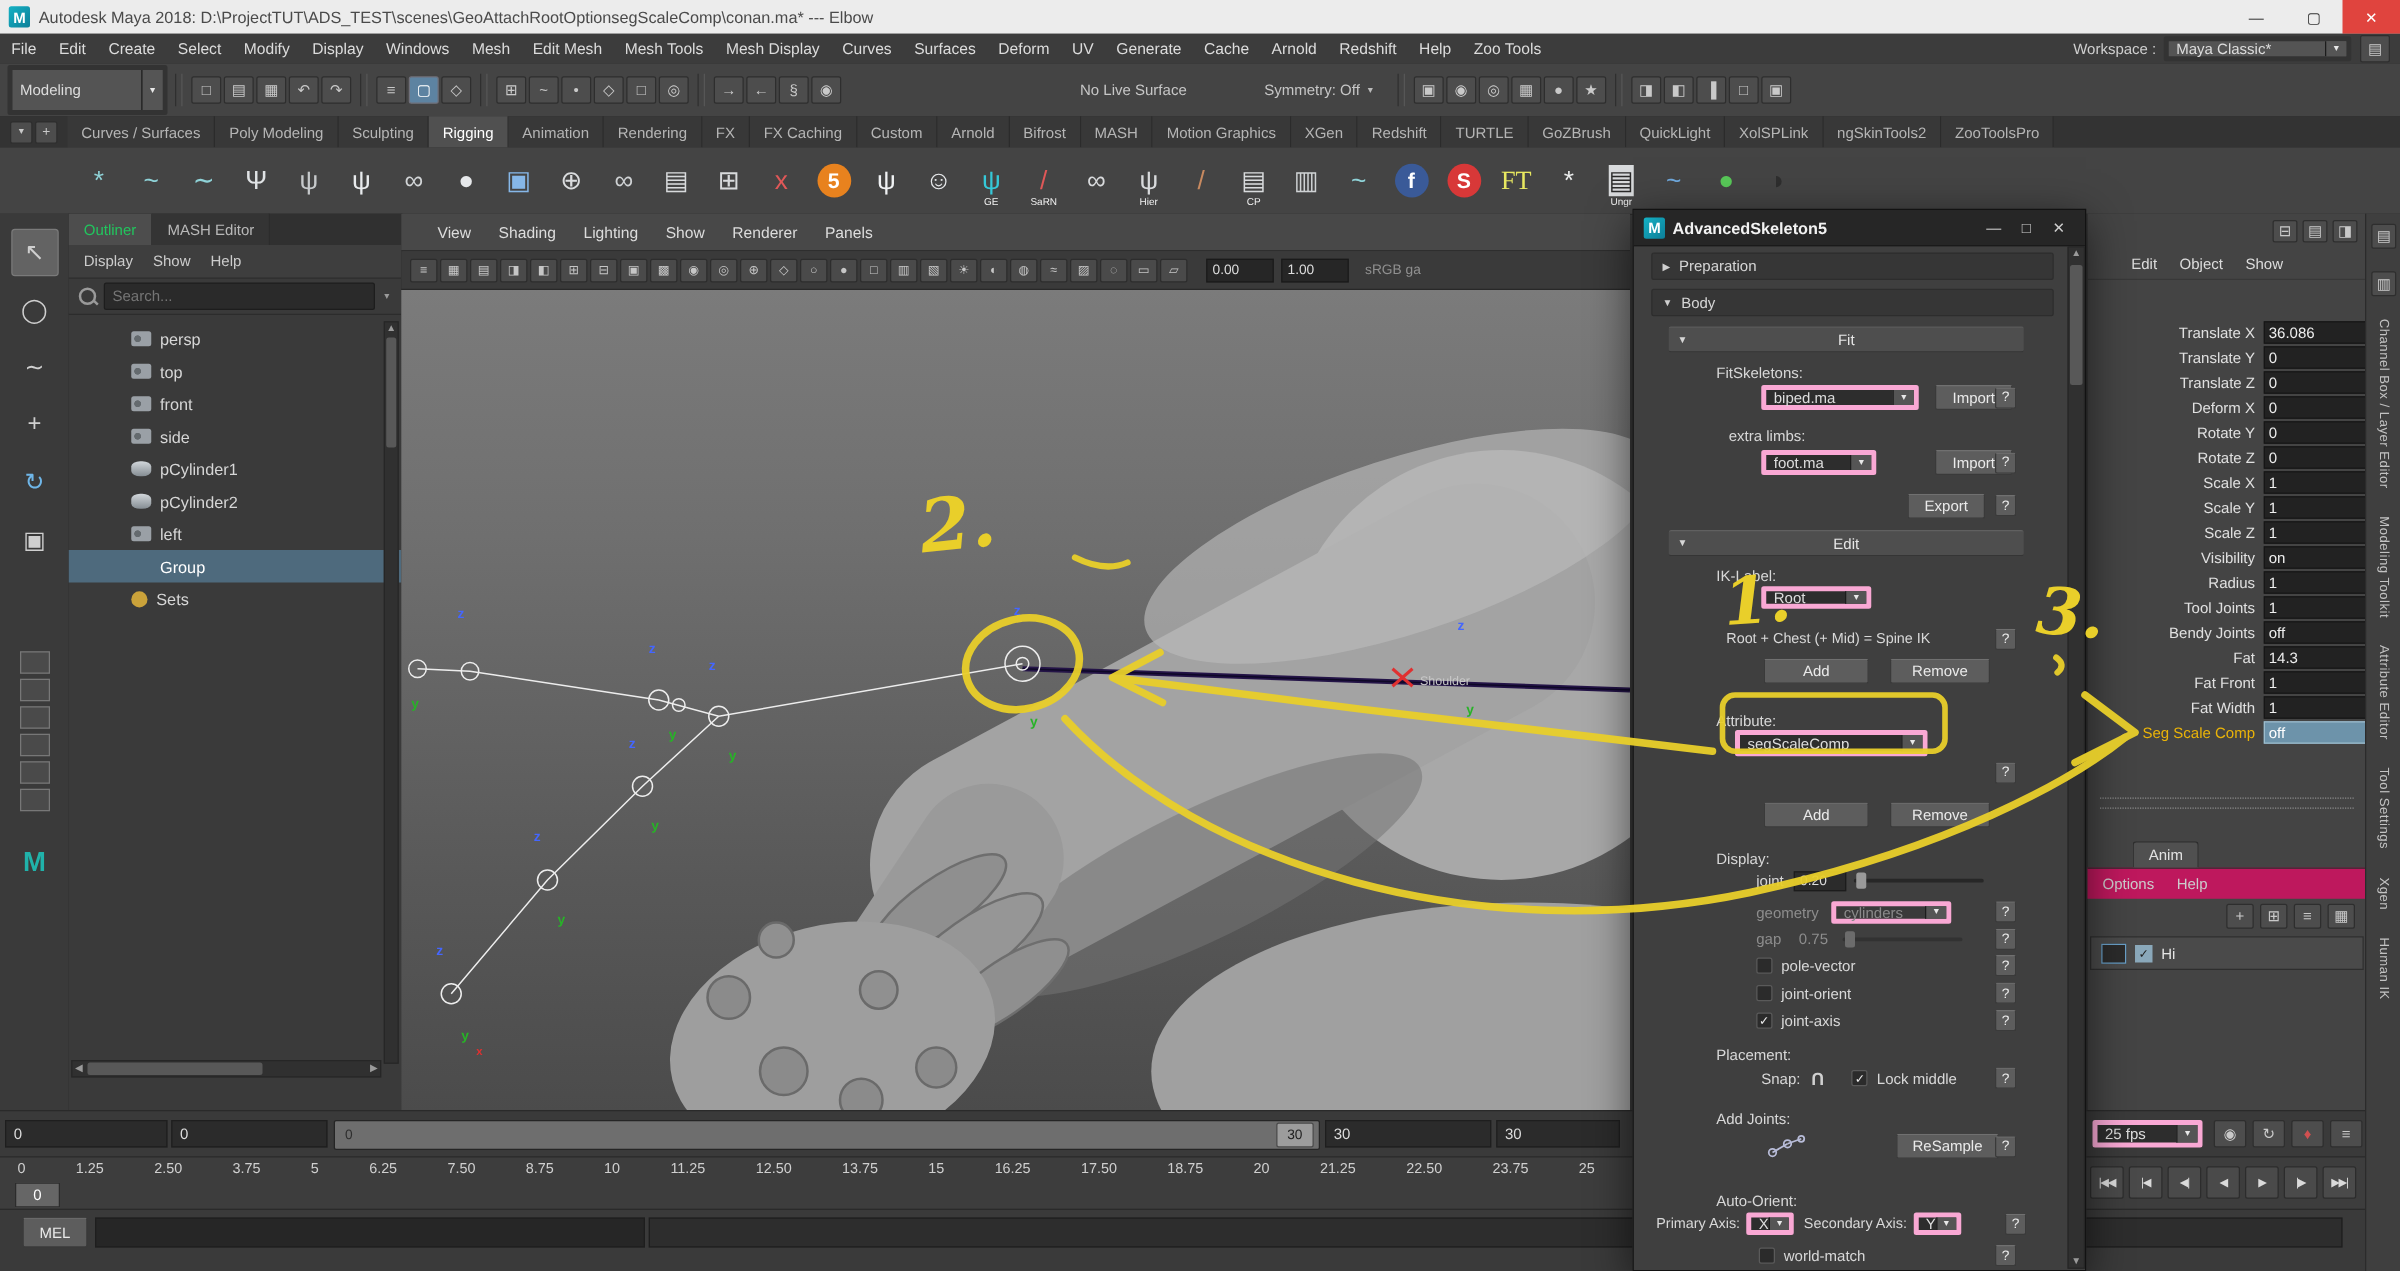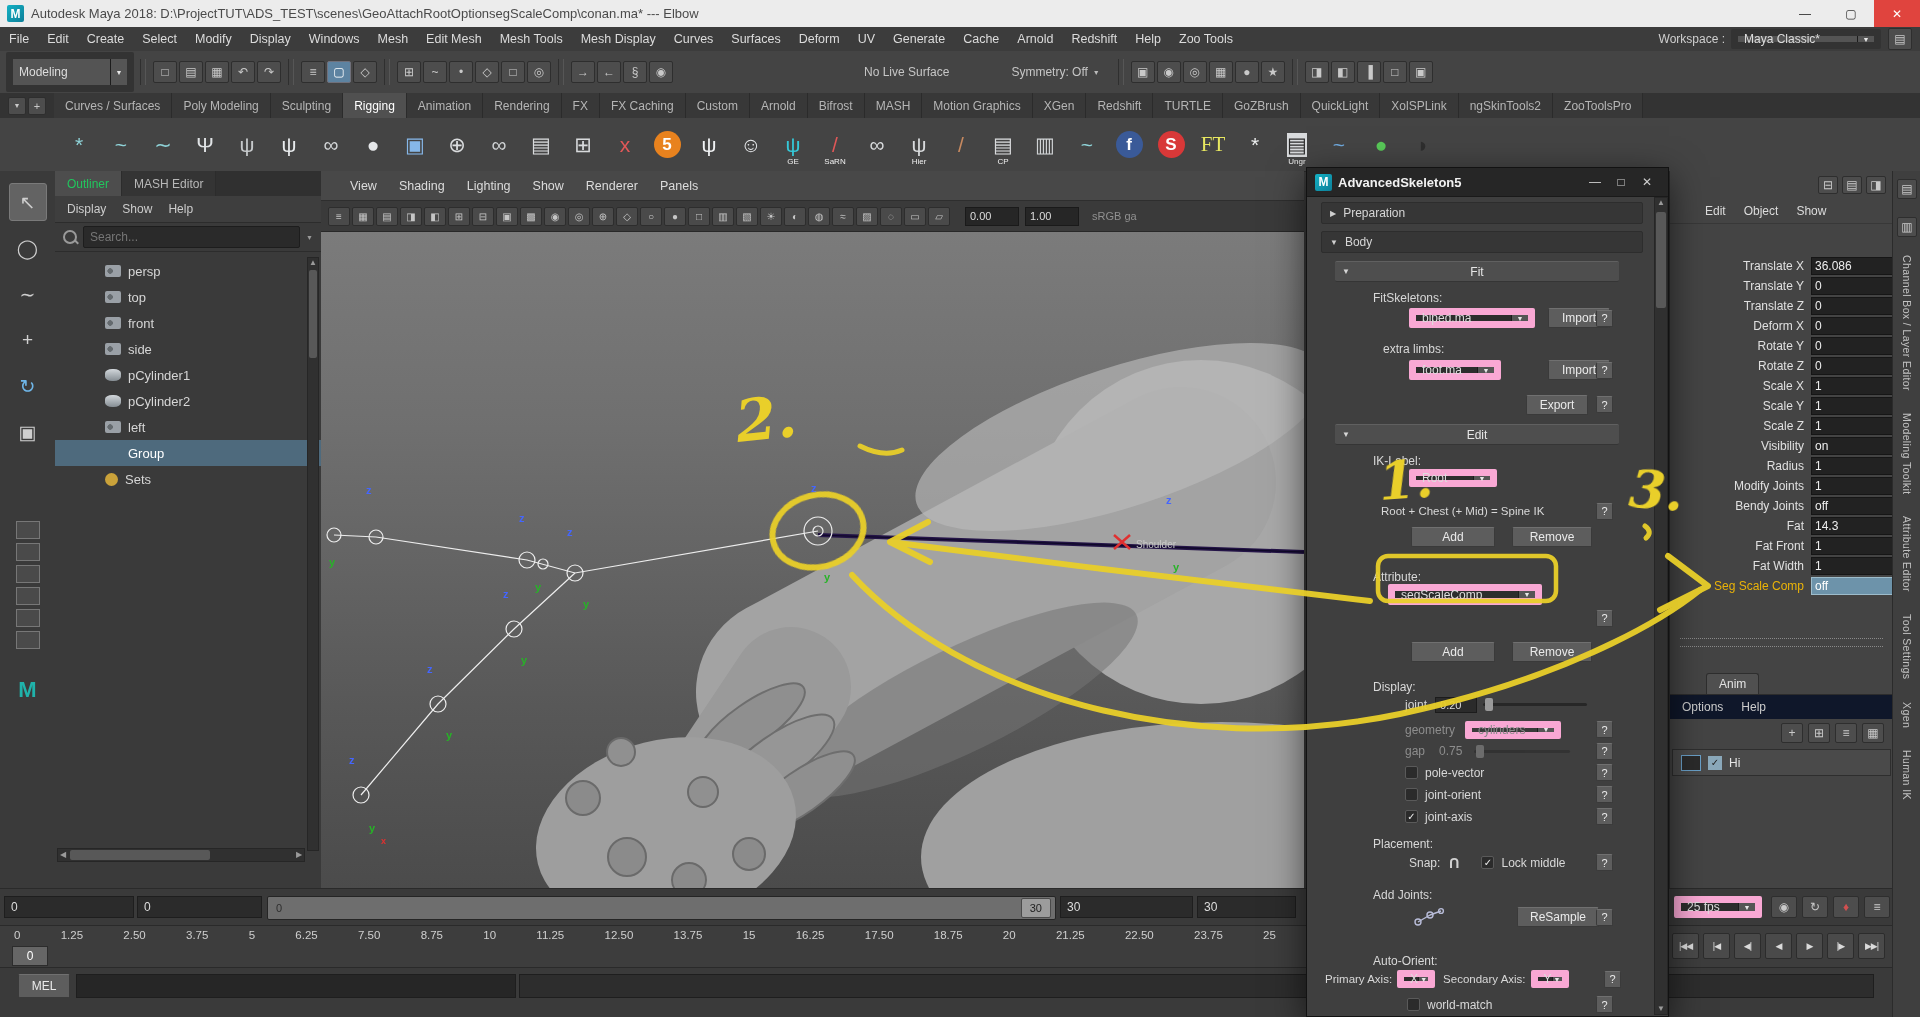--- a/index.html
+++ b/index.html
@@ -9,21 +9,21 @@
   .flex{display:flex;align-items:center}
   
   .titlebar{background:#ececec;color:#4a4a4a;font-size:13px}
   .appicon{width:17px;height:17px;background:linear-gradient(135deg,#14b1c4,#0d7f99);color:#fff;font-weight:bold;
            font-size:12px;display:flex;align-items:center;justify-content:center;border-radius:2px;margin:0 7px}
   .wctl{width:46px;height:27px;display:flex;align-items:center;justify-content:center;color:#333;font-size:12px}
   .wctl.close{background:#e0443e;color:#fff}
   
   .menubar{background:#3c3c3c;border-bottom:1px solid #2a2a2a}
   .mi{padding:0 9px;height:100%;display:flex;align-items:center;color:#dcdcdc;font-size:12.5px}
-  .dd{display:inline-flex;align-items:center;background:#2d2d2d;border:7px solid #f9a8d4;height:20px;
+  .dd{display:inline-flex;align-items:center;background:#2d2d2d;border:4px solid #f9a8d4;height:20px;
       border-radius:2px;color:#ddd;font-size:12px;padding-left:6px;box-sizing:border-box}
   .dd .arr{width:16px;align-self:stretch;margin-left:auto;background:#555;display:flex;align-items:center;
       justify-content:center;font-size:7px;color:#e8e8e8;border-left:1px solid #1c1c1c}
   .dd.light{background:#545454;border-color:#333}
   .dd.disabled{color:#8a8a8a;background:#3a3a3a}
   
   .statusline{background:#444;border-bottom:1px solid #2a2a2a;padding:0 6px}
   .ib{width:24px;height:22px;background:#4d4d4d;border:1px solid #2e2e2e;border-radius:2px;color:#c9c9c9;
       font-size:12px;display:flex;align-items:center;justify-content:center;margin:0 1px;box-sizing:border-box}
   .ib.active{background:#5d83a1;color:#fff;border-color:#70707a}
@@ -723,21 +723,21 @@
         <span class="ch-name">Visibility</span>
         <span class="ch-val">on</span>
       </div>
 
       <div class="ch-row">
         <span class="ch-name">Radius</span>
         <span class="ch-val">1</span>
       </div>
 
       <div class="ch-row">
-        <span class="ch-name">Modify Joints</span>
+        <span class="ch-name">Tool Joints</span>
         <span class="ch-val">1</span>
       </div>
 
       <div class="ch-row">
         <span class="ch-name">Bendy Joints</span>
         <span class="ch-val">off</span>
       </div>
 
       <div class="ch-row">
         <span class="ch-name">Fat</span>
@@ -756,21 +756,21 @@
 
       <div class="ch-row selected">
         <span class="ch-name">Seg Scale Comp</span>
         <span class="ch-val">off</span>
       </div>
     </div>
   <div class="dots" style="margin-top:42px"></div>
   <div class="flex" style="margin-top:26px;padding-left:36px">
     <span class="ltab">Anim</span>
   </div>
-  <div class="flex" style="height:24px;background:#0f172a;border-top:1px solid #2c2c2c;padding-left:12px;gap:18px">
+  <div class="flex" style="height:24px;background:#be185d;border-top:1px solid #2c2c2c;padding-left:12px;gap:18px">
     <span class="o-menu" style="padding:0">Options</span>
     <span class="o-menu" style="padding:0">Help</span>
   </div>
   <div class="flex" style="height:28px;justify-content:flex-end;gap:3px;padding-right:8px">
     <span class="ib" style="width:22px;height:20px">+</span>
     <span class="ib" style="width:22px;height:20px">⊞</span>
     <span class="ib" style="width:22px;height:20px">≡</span>
     <span class="ib" style="width:22px;height:20px">▦</span>
   </div>
   <div class="flex" style="height:25px;background:#4a4a4a;border:1px solid #2e2e2e;margin:2px 2px;gap:7px;padding-left:8px">

